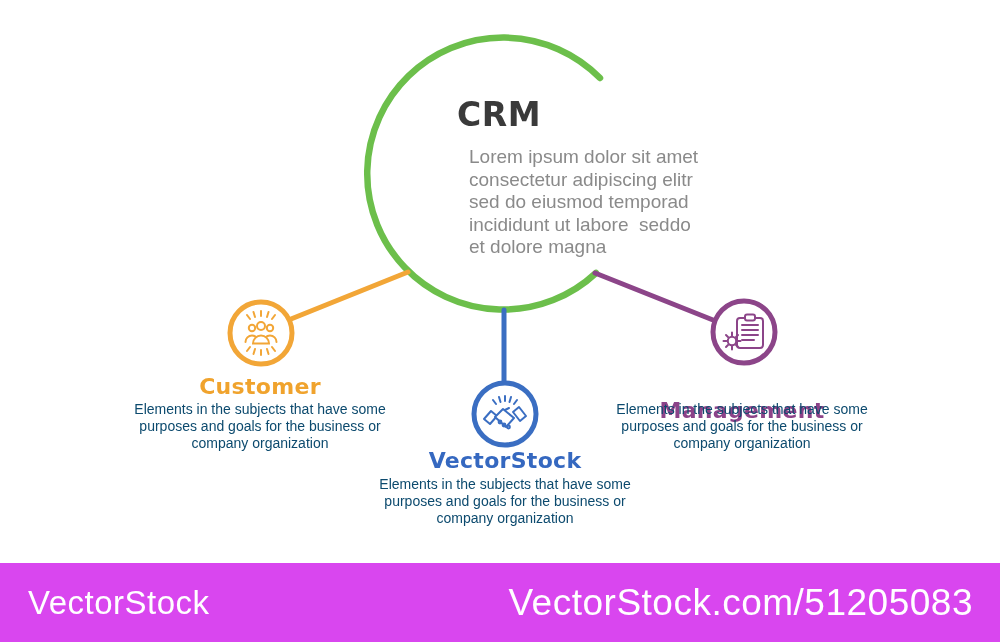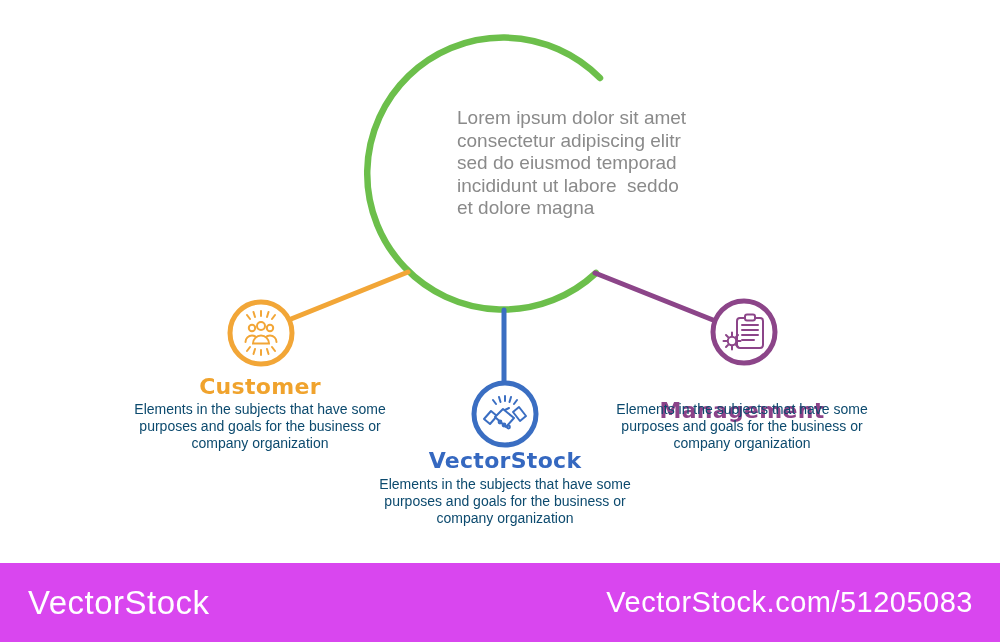--- a/index.html
+++ b/index.html
@@ -9,21 +9,21 @@
   }
   .diagram-svg{position:absolute;left:0;top:0;}
 
   
   .hub-text{position:absolute;left:457px;top:95px;width:300px;}
   .hub-title{
     margin:0;font-size:33px;font-weight:bold;color:#3a3a3a;
     letter-spacing:0.5px;font-family:"DejaVu Sans","Liberation Sans",sans-serif;
   }
   .hub-desc{
-    margin:12px 0 0 0;font-size:19px;line-height:22.5px;color:#8a8a8a;
+    margin:12px 0 0 12px;font-size:19px;line-height:22.5px;color:#8a8a8a;
     white-space:pre-wrap;
   }
 
   
   .node-label{
     position:absolute;width:260px;text-align:center;margin:0;
     font-size:22px;font-weight:bold;letter-spacing:0.3px;
     font-family:"DejaVu Sans","Liberation Sans",sans-serif;
   }
   .node-desc{
@@ -38,21 +38,21 @@
   .management-desc{left:612px;top:401px;}
 
   
   .footer-bar{
     position:absolute;left:0;top:563px;width:1000px;height:79px;
     background:#d946ef;display:flex;align-items:center;
     justify-content:space-between;box-sizing:border-box;
     padding:0 27px 0 28px;
   }
   .footer-brand{color:#ffffff;font-size:33px;letter-spacing:0.5px;}
-  .footer-credit{color:#ffffff;font-size:29px;letter-spacing:0.5px;text-align:right;}
+  .footer-credit{color:#ffffff;font-size:37px;letter-spacing:0.5px;text-align:right;}
 </style>
 </head>
 <body>
 
 <div class="stage">
 
   <svg class="diagram-svg" width="1000" height="642" viewBox="0 0 1000 642">
 
     <path d="M 600 78 A 136 136 0 1 0 596 273" fill="none" stroke-width="6.5" stroke-linecap="round" stroke="#6cbf4b"></path>
 
@@ -95,20 +95,21 @@
         <g transform="translate(-12,9)">
           <path d="M0,-8.5 L0,-5.5 M0,5.5 L0,8.5 M-8.5,0 L-5.5,0 M5.5,0 L8.5,0
                    M-6,-6 L-4,-4 M4,4 L6,6 M-6,6 L-4,4 M4,-4 L6,-6"></path>
           <circle cx="0" cy="0" r="4.2" fill="#ffffff"></circle>
         </g>
       </g>
     </g>
   </svg>
 
   <div class="hub-text">
+    <h1 class="hub-title">CRM</h1>
     <p class="hub-desc">Lorem ipsum dolor sit amet
 consectetur adipiscing elitr
 sed do eiusmod temporad
 incididunt ut labore  seddo
 et dolore magna</p>
   </div>
 
   <h2 class="node-label customer-label">Customer</h2>
   <p class="node-desc customer-desc">Elements in the subjects that have some
 purposes and goals for the business or

